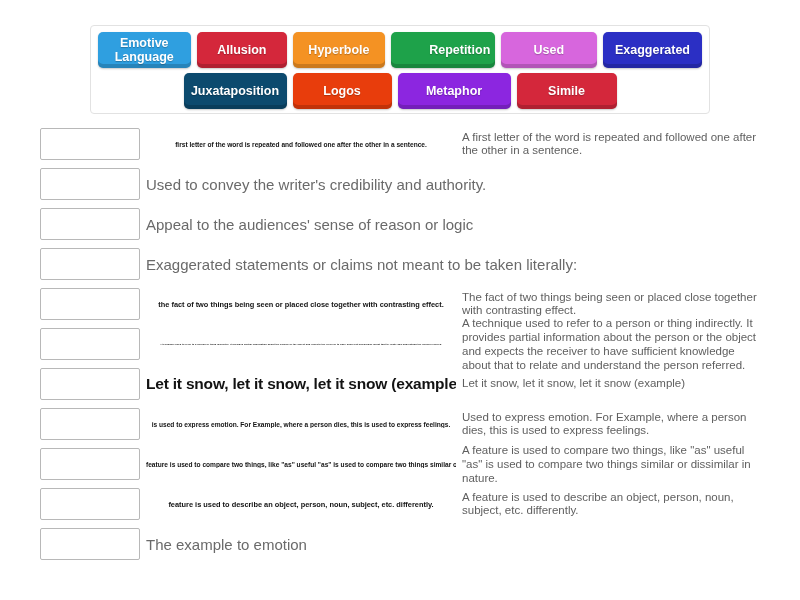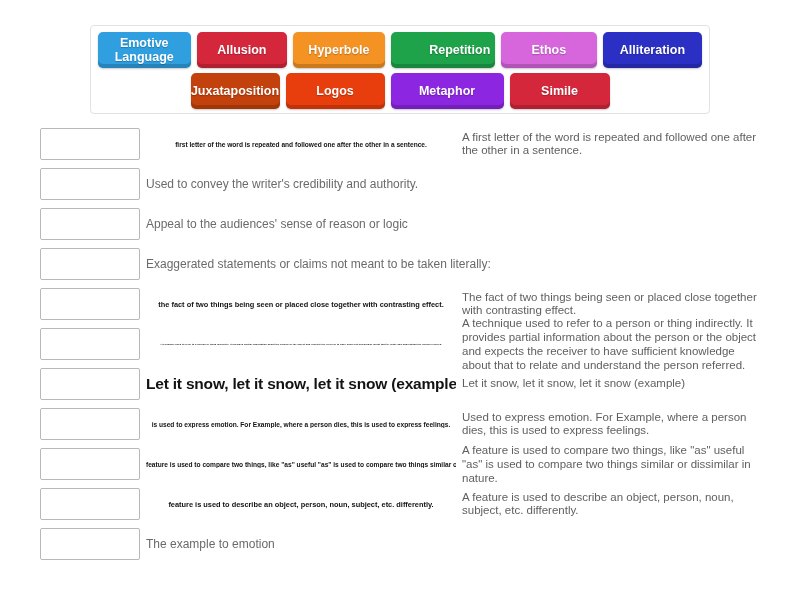--- a/index.html
+++ b/index.html
@@ -78,21 +78,21 @@
   }
   .row-body {
     display: flex;
     align-items: center;
     flex: 1;
     height: 40px;
   }
   .prompt {
     margin-left: 6px;
     color: #6a6a6a;
-    font-size: 12px;
+    font-size: 15px;
   }
   .img-text {
     width: 310px;
     min-width: 310px;
     margin-left: 6px;
     color: #131313;
     font-weight: bold;
     text-align: center;
     white-space: nowrap;
     overflow: hidden;
@@ -121,28 +121,28 @@
       <div class="tile" style="background: rgb(212, 39, 59); width: 96px;">
         <span>Allusion</span>
       </div>
       <div class="tile" style="background: rgb(244, 146, 35); width: 97px;">
         <span>Hyperbole</span>
       </div>
       <div class="tile" style="background: rgb(30, 162, 74); width: 104px; padding-left: 42px;">
         <span>Repetition</span>
       </div>
       <div class="tile" style="background: rgb(215, 102, 221); width: 102px;">
-        <span>Ethos</span>
+        <span>Used</span>
       </div>
       <div class="tile" style="background: rgb(43, 47, 196); width: 105px;">
-        <span>Alliteration</span>
+        <span>Exaggerated</span>
       </div>
     </div>
   <div class="tile-row" id="tile-row-2">
-      <div class="tile" style="background: #c2410c; width: 89px; justify-content: center;">
+      <div class="tile" style="background: #0c4a6e; width: 103px; justify-content: center;">
         <span>Juxataposition</span>
       </div>
       <div class="tile" style="background: rgb(232, 61, 12); width: 99px;">
         <span>Logos</span>
       </div>
       <div class="tile" style="background: rgb(140, 38, 224); width: 113px;">
         <span>Metaphor</span>
       </div>
       <div class="tile" style="background: rgb(212, 39, 59); width: 100px;">
         <span>Simile</span>

